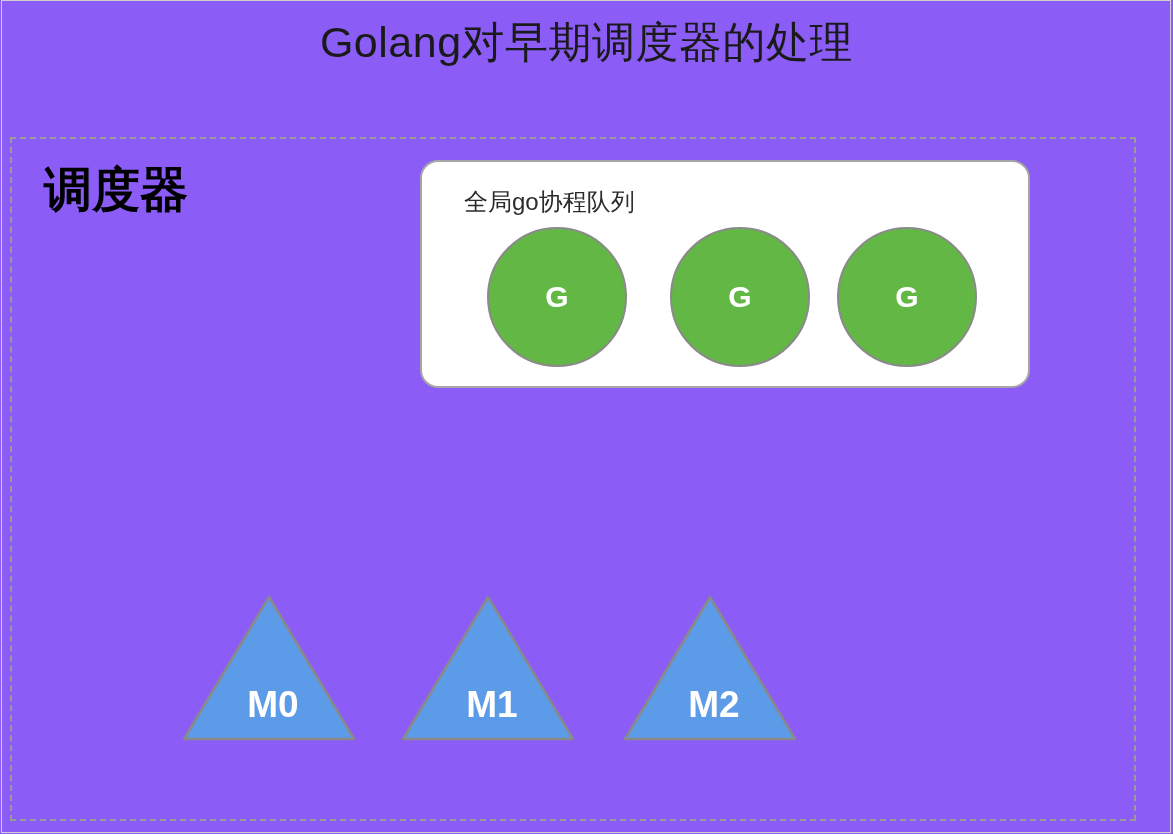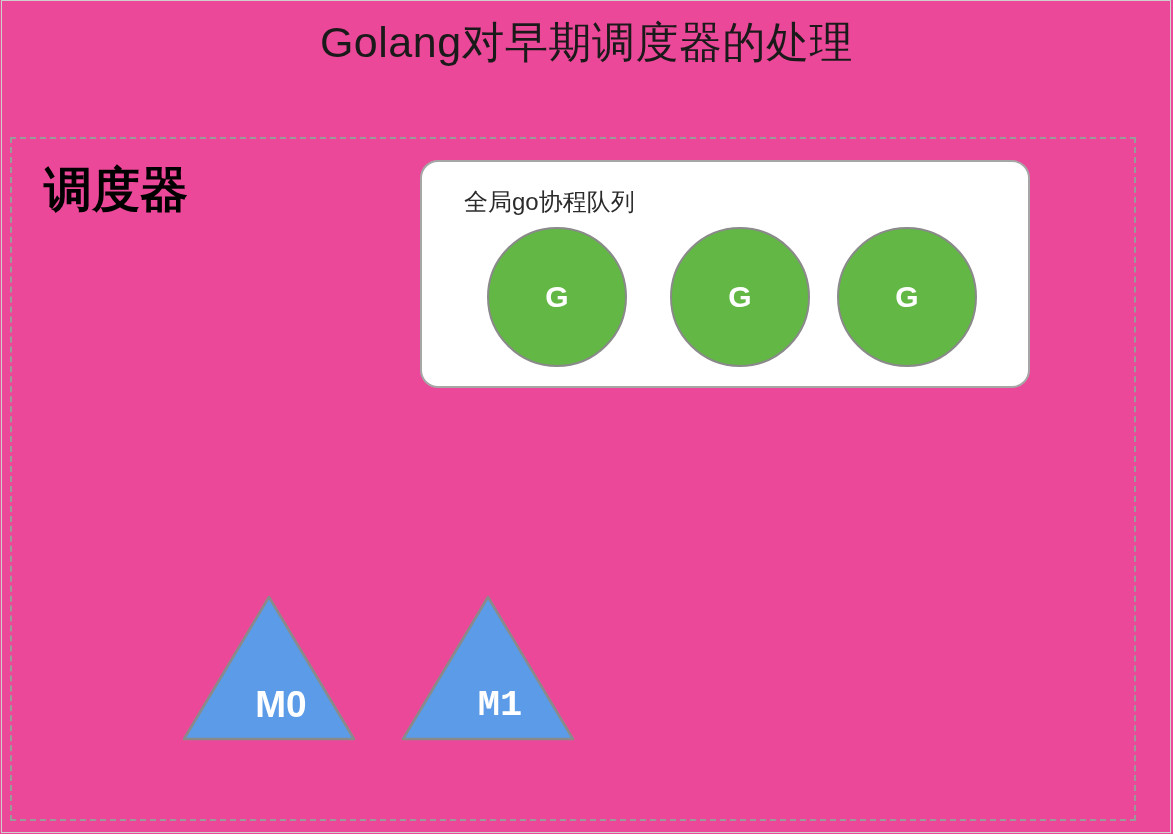--- a/index.html
+++ b/index.html
@@ -7,21 +7,21 @@
     padding: 0;
     background: #ffffff;
   }
   body {
     font-family: "Liberation Sans", "DejaVu Sans", sans-serif;
   }
   .canvas {
     position: relative;
     width: 1173px;
     height: 834px;
-    background: #ec4899;
+    background: #8b5cf6;
     box-sizing: border-box;
     overflow: hidden;
   }
   
   .outer-frame {
     position: absolute;
     left: 1px;
     top: 0px;
     width: 1170px;
     height: 833px;
@@ -107,21 +107,21 @@
     width: 176px;
     height: 148px;
   }
   .m-tri svg {
     display: block;
     width: 176px;
     height: 148px;
   }
   .m-tri .m-label {
     position: absolute;
-    left: 12px;
+    left: 4px;
     top: 0;
     width: 176px;
     height: 148px;
     display: flex;
     align-items: flex-end;
     justify-content: center;
     padding-bottom: 16px;
     box-sizing: border-box;
     color: #ffffff;
     font-size: 37px;
@@ -156,22 +156,28 @@
     <span>G</span>
   </div>
 
   <div class="m-tri" style="left:181px; top:594px;">
     <svg viewBox="0 0 176 148">
       <polygon points="88,3 173,145 3,145" fill="#5b9be8" stroke="#8a8a8a" stroke-width="2.5" stroke-linejoin="round"></polygon>
     </svg>
     <span class="m-label">M0</span>
   </div>
 
-  <div class="m-tri" style="left:400px; top:594px;font-family:Liberation Mono, monospace;">
+  <div class="m-tri" style="left:400px; top:594px;">
     <svg viewBox="0 0 176 148">
       <polygon points="88,3 173,145 3,145" fill="#5b9be8" stroke="#8a8a8a" stroke-width="2.5" stroke-linejoin="round"></polygon>
     </svg>
     <span class="m-label">M1</span>
   </div>
 
+  <div class="m-tri" style="left:622px; top:594px;">
+    <svg viewBox="0 0 176 148">
+      <polygon points="88,3 173,145 3,145" fill="#5b9be8" stroke="#8a8a8a" stroke-width="2.5" stroke-linejoin="round"></polygon>
+    </svg>
+    <span class="m-label">M2</span>
+  </div>
 
 
 </div>
 
 </body></html>

